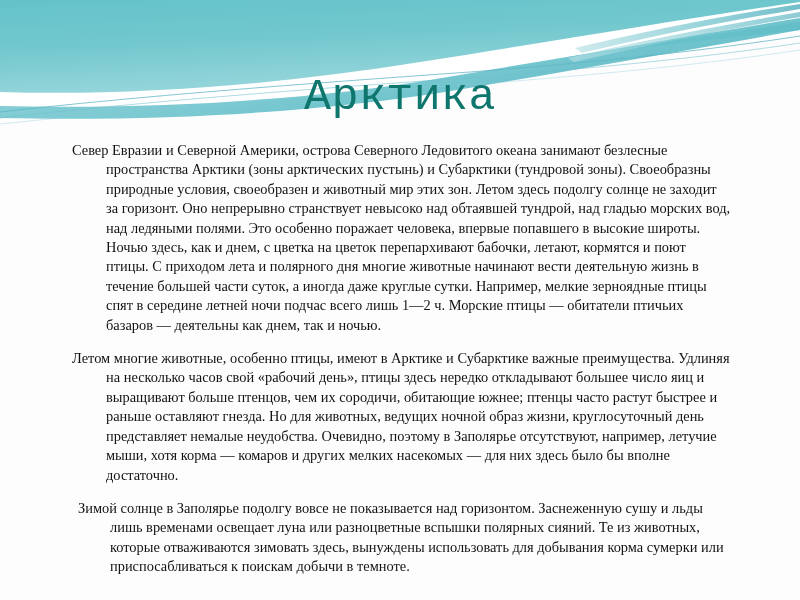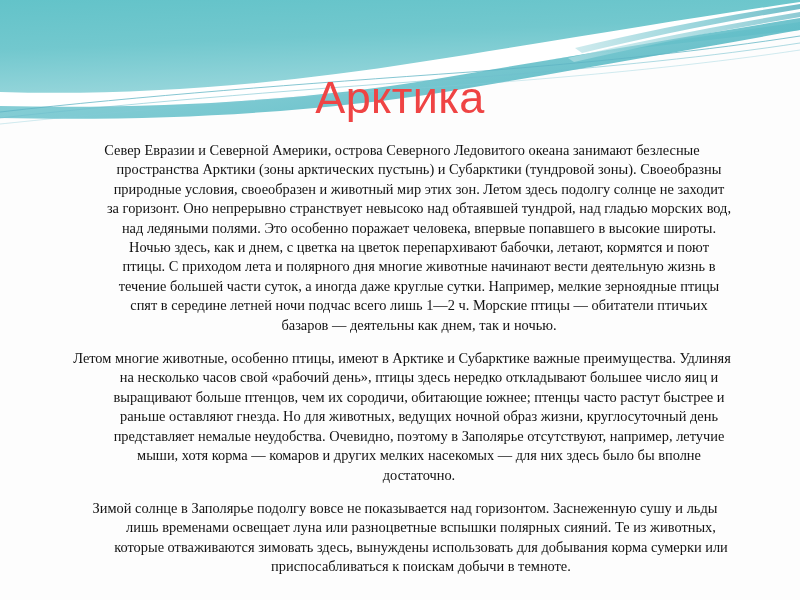--- a/index.html
+++ b/index.html
@@ -42,40 +42,40 @@
   
   #title-block {
     position: absolute;
     top: 72px;
     left: 0;
     width: 800px;
     text-align: center;
   }
   #slide-title {
     display: inline-block;
-    font-family: Liberation Sans, sans-serif;
+    font-family: Liberation Mono, monospace;
     font-size: 45px;
     line-height: 52px;
     font-weight: normal;
-    color: #ef4444;
+    color: #0f766e;
     letter-spacing: 0.4px;
     margin: 0;
   }
 
   
   #body-text {
     position: absolute;
     top: 141px;
     left: 72px;
     width: 660px;
     font-family: "Liberation Serif", "DejaVu Serif", serif;
     font-size: 14.4px;
     line-height: 19.4px;
     color: #121212;
-    text-align: center;
+    text-align: left;
   }
   .para {
     margin: 0 0 0 0;
     padding-left: 34px;
     text-indent: -34px;
   }
   .para + .para {
     margin-top: 14px;
   }
   .para.lead-space {

